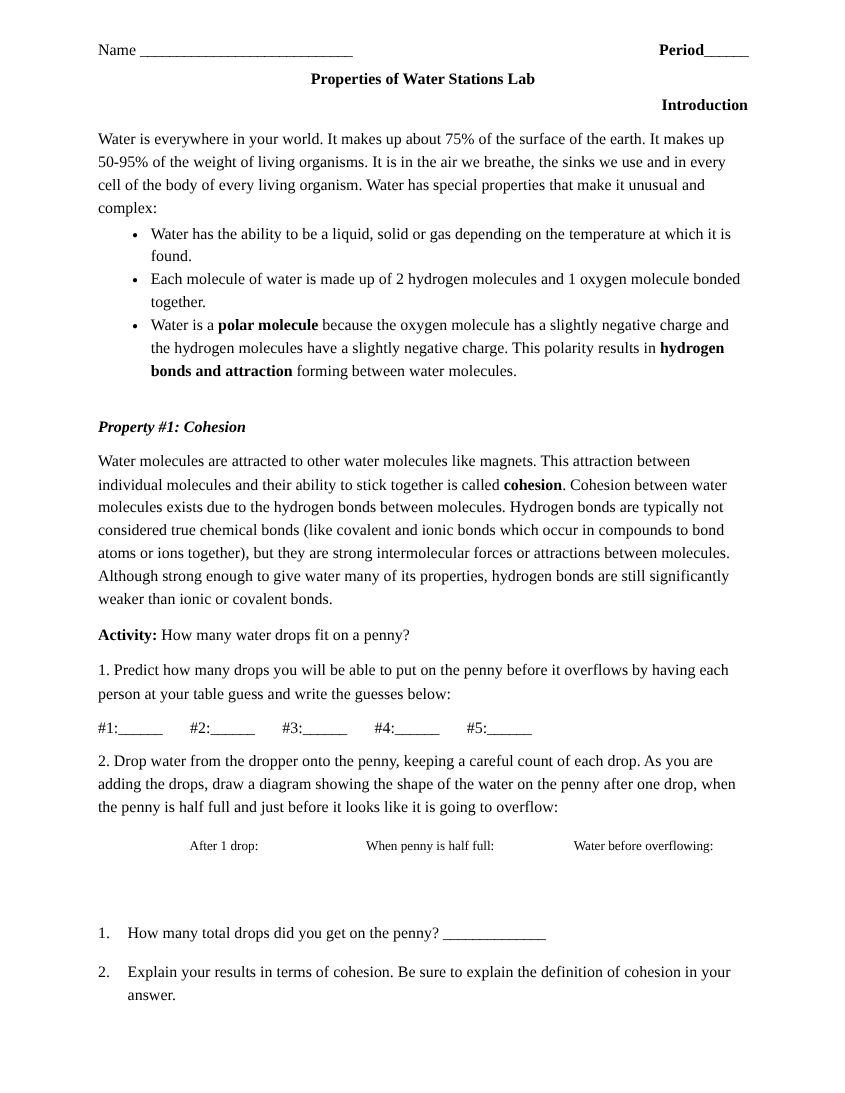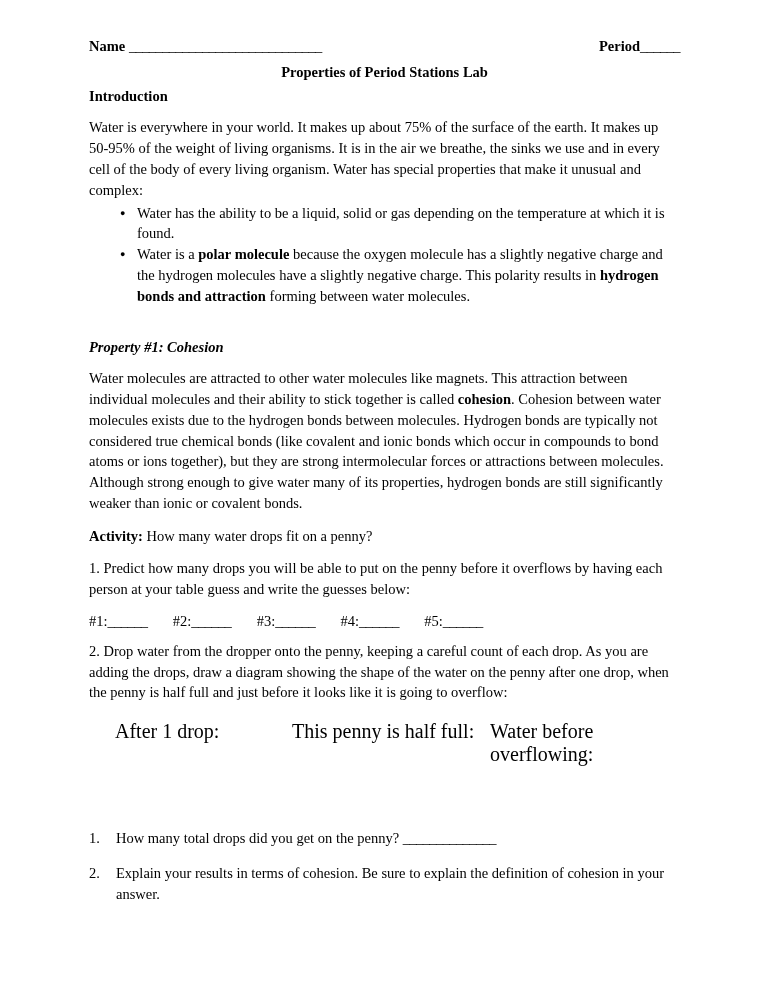--- a/index.html
+++ b/index.html
@@ -27,39 +27,40 @@
   
   .header-row {
     display: flex;
     justify-content: space-between;
     align-items: baseline;
     font-size: 14.5px;
     font-weight: bold;
     margin-top: 8px;
   }
   .name-group { white-space: nowrap; }
-  .name-label { font-weight: bold; }
+  .name-label { font-weight: normal; }
   .blank-long {
     font-weight: normal;
     letter-spacing: -0.6px;
   }
   .period-group { white-space: nowrap; font-weight: bold; }
   .blank-short { font-weight: normal; letter-spacing: -0.6px; }
 
   .doc-title {
     text-align: center;
     font-size: 14.5px;
     font-weight: bold;
     margin-top: 9px;
   }
 
   .section-head {
     font-size: 14.5px;
     font-weight: bold;
     margin-top: 7px;
+    text-align: right;
   }
 
   
   p.body {
     font-size: 14.5px;
     line-height: 1.44;
     margin: 12px 0 0 0;
     text-align: left;
   }
   p.tight { margin-top: 11px; }
@@ -96,23 +97,24 @@
 
   .blanks-row {
     font-size: 14.5px;
     margin-top: 13px;
     white-space: pre;
   }
   .blank-mid { letter-spacing: -0.6px; }
 
   .diagram-labels {
     display: flex;
-    font-size: 20px;
+    font-size: 12px;
     margin-top: 17px;
     padding-left: 26px;
+    text-align: center;
   }
   .diagram-labels .dl1 { width: 177px; flex: 0 0 177px; }
   .diagram-labels .dl2 { width: 198px; flex: 0 0 198px; }
   .diagram-labels .dl3 { flex: 1 1 auto; }
 
   .draw-space { height: 48px; }
 
   .questions-head {
     font-size: 14.5px;
     font-weight: bold;
@@ -147,46 +149,47 @@
 </head>
 <body>
 
 <div class="page">
 
   <div class="header-row">
     <span class="name-group"><span class="name-label">Name</span> <span class="blank-long">_____________________________</span></span>
     <span class="period-group"><span>Period</span><span class="blank-short">______</span></span>
   </div>
 
-  <div class="doc-title">Properties of Period Stations Lab</div>
+  <div class="doc-title">Properties of Water Stations Lab</div>
 
   <div class="section-head">Introduction</div>
 
   <p class="body">Water is everywhere in your world. It makes up about 75% of the surface of the earth. It makes up 50-95% of the weight of living organisms. It is in the air we breathe, the sinks we use and in every cell of the body of every living organism. Water has special properties that make it unusual and complex:</p>
 
   <ul class="bullets">
     <li><span><span>Water has the ability to be a liquid, solid or gas depending on the temperature at which it is found.</span></span></li>
+    <li><span><span>Each molecule of water is made up of 2 hydrogen molecules and 1 oxygen molecule bonded together.</span></span></li>
     <li><span><span>Water is a </span><strong>polar molecule</strong><span> because the oxygen molecule has a slightly negative charge and the hydrogen molecules have a slightly negative charge.  This polarity results in </span><strong>hydrogen bonds and attraction</strong><span> forming between water molecules.</span></span></li>
   </ul>
 
   <div class="prop-head">Property #1: Cohesion</div>
 
   <p class="body"><span>Water molecules are attracted to other water molecules like magnets. This attraction between individual molecules and their ability to stick together is called </span><strong>cohesion</strong><span>. Cohesion between water molecules exists due to the hydrogen bonds between molecules. Hydrogen bonds are typically not considered true chemical bonds (like covalent and ionic bonds which occur in compounds to bond atoms or ions together), but they are strong intermolecular forces or attractions between molecules. Although strong enough to give water many of its properties, hydrogen bonds are still significantly weaker than ionic or covalent bonds.</span></p>
 
   <p class="body activity-line"><strong>Activity:</strong><span> How many water drops fit on a penny?</span></p>
 
   <p class="body tight">1.  Predict how many drops you will be able to put on the penny before it overflows by having each person at your table guess and write the guesses below:</p>
 
   <div class="blanks-row"><span><span>#1:</span><span class="blank-mid">______</span></span>       <span><span>#2:</span><span class="blank-mid">______</span></span>       <span><span>#3:</span><span class="blank-mid">______</span></span>       <span><span>#4:</span><span class="blank-mid">______</span></span>       <span><span>#5:</span><span class="blank-mid">______</span></span></div>
 
   <p class="body tight">2.  Drop water from the dropper onto the penny, keeping a careful count of each drop. As you are adding the drops, draw a diagram showing the shape of the water on the penny after one drop, when the penny is half full and just before it looks like it is going to overflow:</p>
 
   <div class="diagram-labels">
     <span class="dl1">After 1 drop:</span>
-    <span class="dl2">This penny is half full:</span>
+    <span class="dl2">When penny is half full:</span>
     <span class="dl3">Water before overflowing:</span>
   </div>
 
   <div class="draw-space"></div>
 
 
   <ol class="questions">
     <li>
       <span class="qnum">1.</span>
       <span class="qtext qfirst"><span>How many total drops did you get on the penny? </span><span class="blank-mid">______________</span></span>

